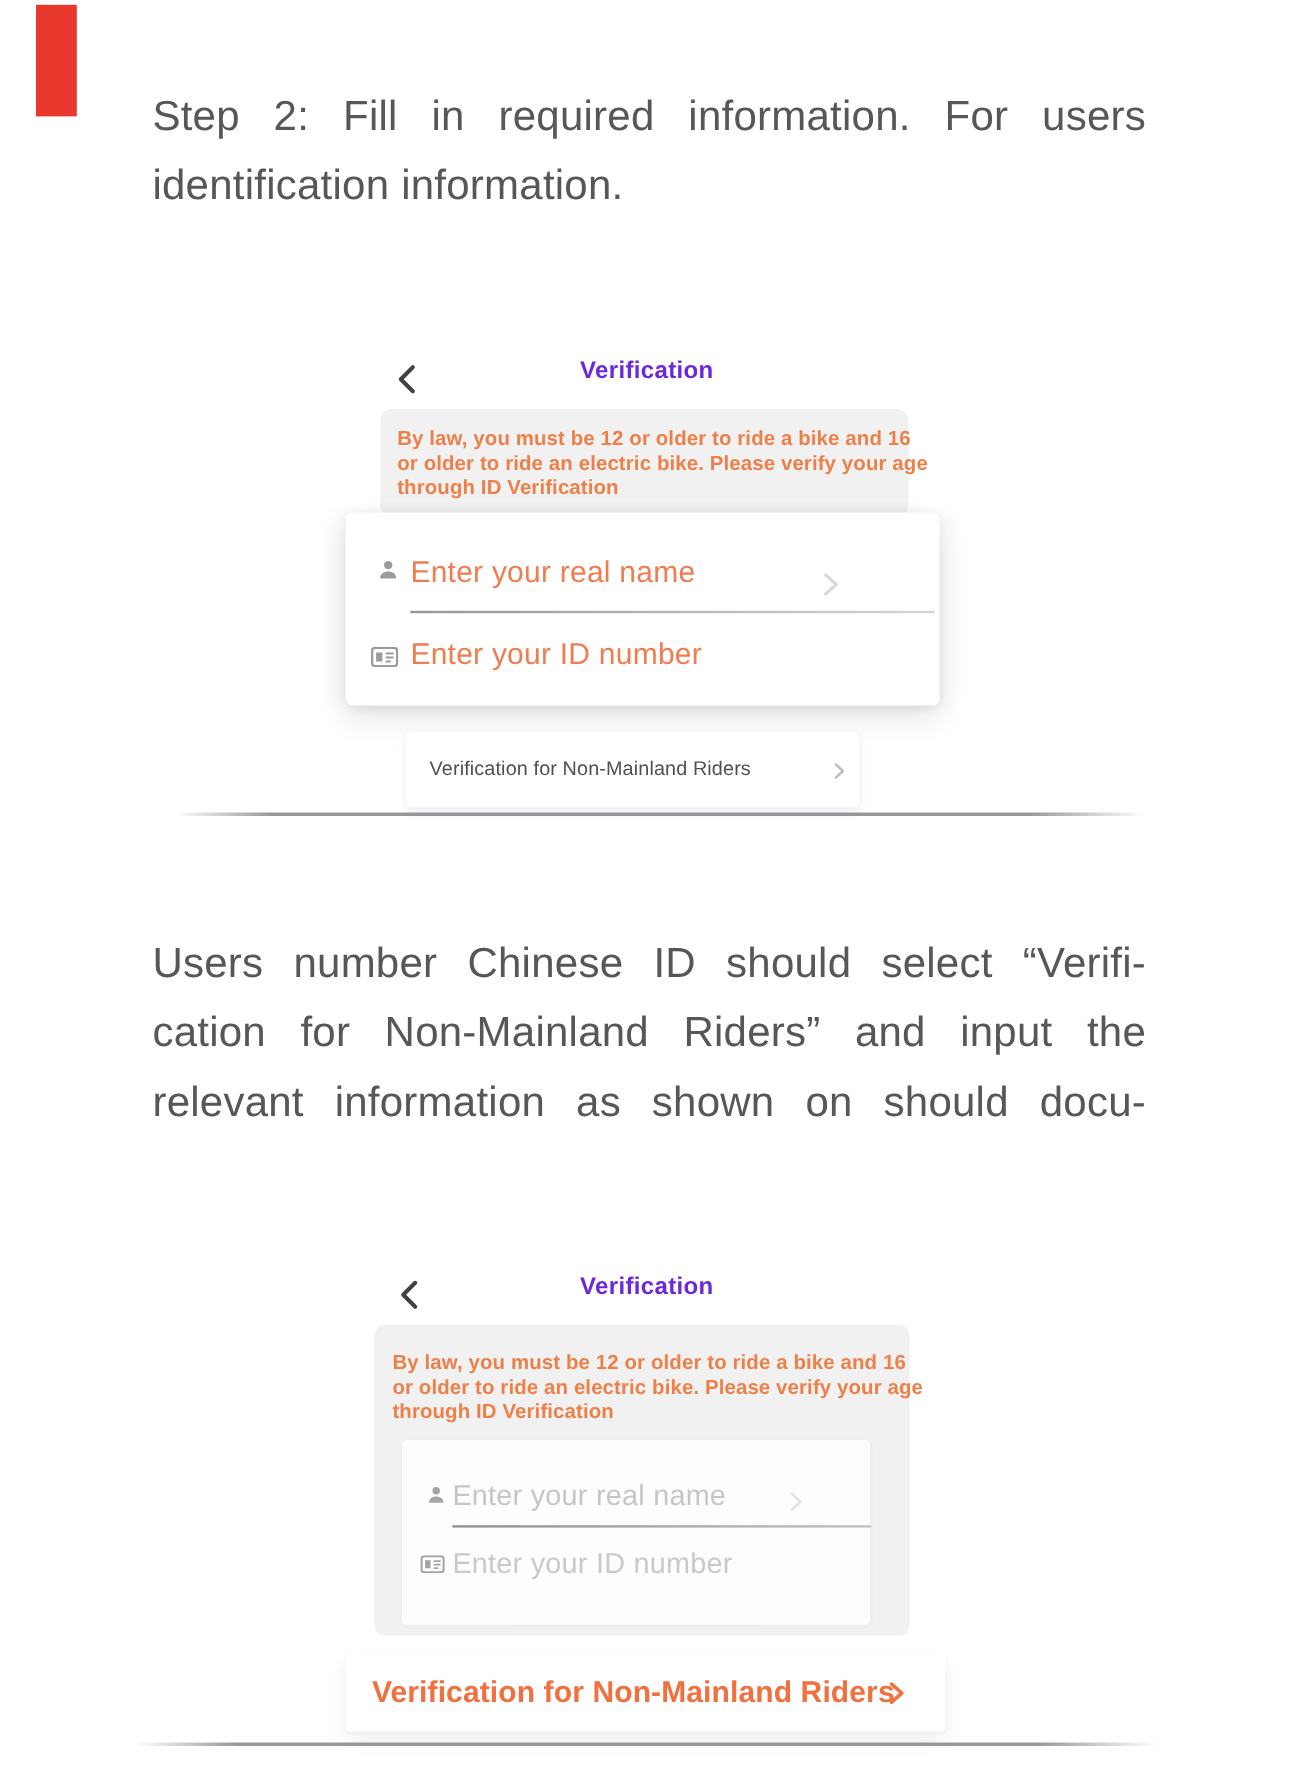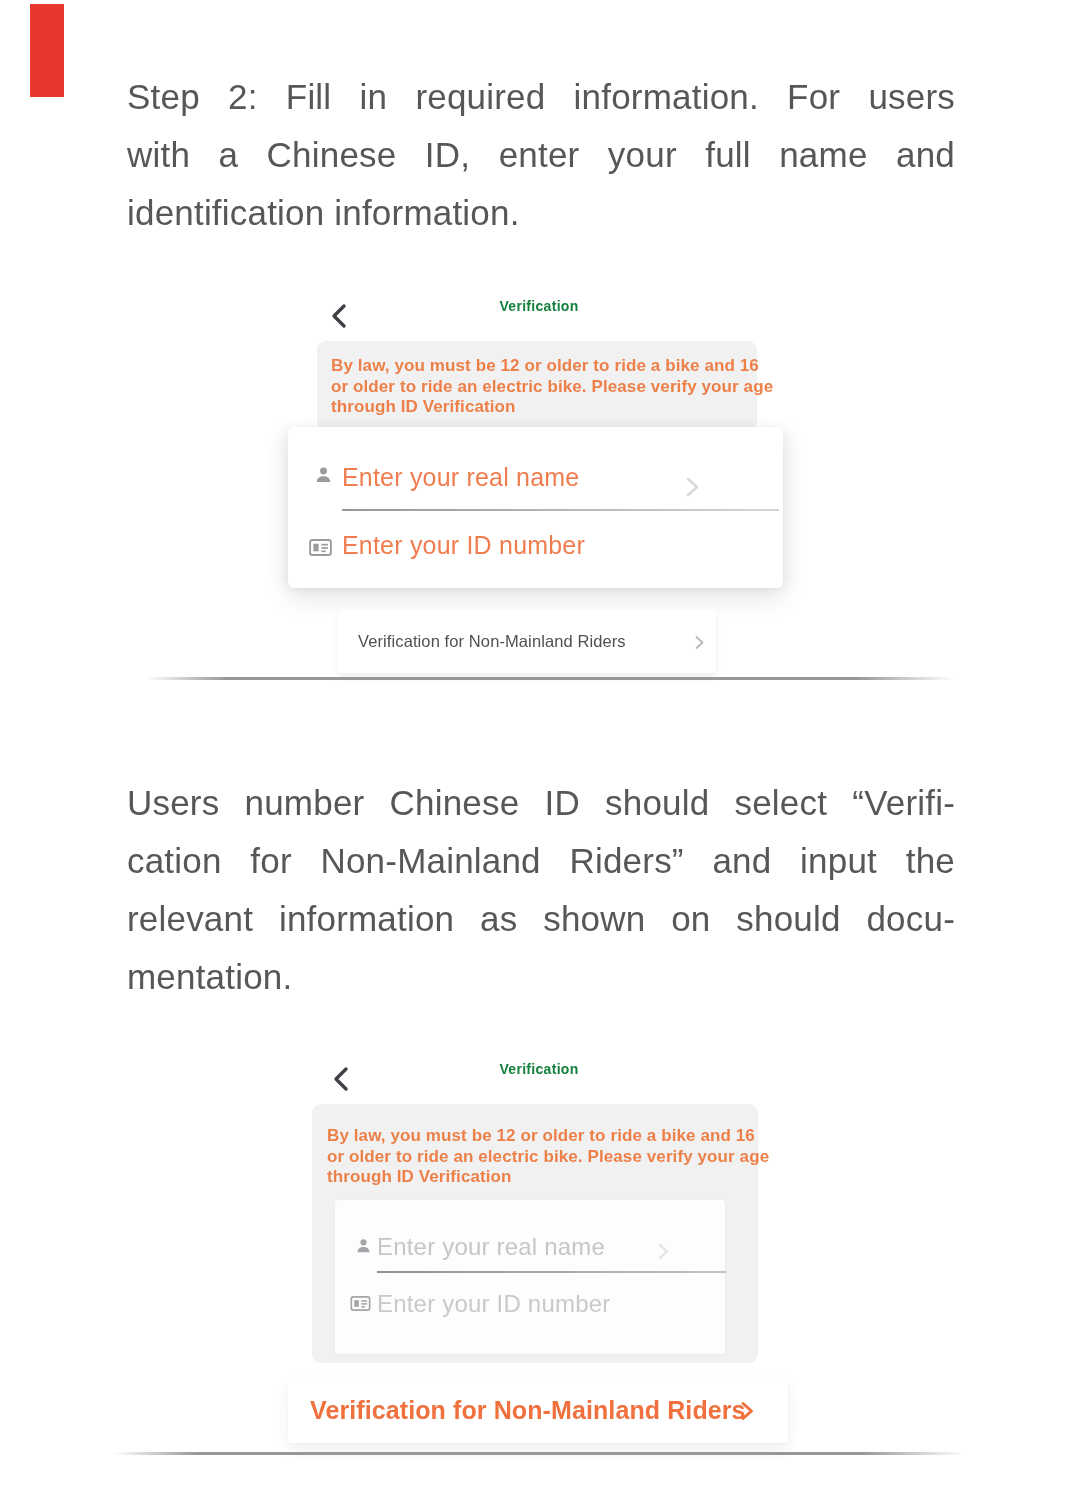--- a/index.html
+++ b/index.html
@@ -11,22 +11,22 @@
 
   
   .doc-para{position:absolute;left:127px;width:828px;color:#57575a;font-size:35px;line-height:58px;
             letter-spacing:.2px;}
   .doc-para .pline{text-align:justify;text-align-last:justify;white-space:nowrap;}
   .doc-para .pline.last{text-align-last:left;}
   #para1{top:68px;}
   #para2{top:774px;}
 
   
-  .nav-title{position:absolute;width:320px;text-align:center;font-size:14px;font-weight:bold;
-             color:#15803d;letter-spacing:.3px;}
+  .nav-title{position:absolute;width:320px;text-align:center;font-size:20px;font-weight:bold;
+             color:#6d28d9;letter-spacing:.3px;}
   .back-ic{position:absolute;width:22px;height:26px;}
   .notice-panel{position:absolute;background:#f1f1f2;border-radius:9px;color:#ed8049;
                 font-size:17px;line-height:20.5px;font-weight:600;letter-spacing:.1px;}
   .notice-panel .pline{text-align:justify;text-align-last:justify;white-space:nowrap;}
   .notice-panel .pline.last{text-align-last:left;}
 
   .field-text{position:absolute;font-size:25px;letter-spacing:.2px;white-space:nowrap;}
   .underline{position:absolute;height:2px;}
 
   
@@ -69,21 +69,20 @@
 </style>
 </head>
 <body>
 
 <div id="stage">
 
   <div class="red-bar"></div>
 
   <div id="para1" class="doc-para">
       <div class="pline">Step 2: Fill in required information. For users</div>
-      <div class="pline">with a Chinese ID, enter your full name and</div>
       <div class="pline last">identification information.</div>
     </div>
 
   <svg id="s1-back" class="back-ic" viewBox="0 0 22 26">
       <path d="M16 3 L6 13 L16 23" fill="none" stroke="#414046" stroke-width="3.4" stroke-linecap="round" stroke-linejoin="round"></path>
     </svg>
   <div id="s1-title" class="nav-title">Verification</div>
 
   <div id="s1-panel" class="notice-panel">
       <div class="pline">By law, you must be 12 or older to ride a bike and 16</div>
@@ -117,21 +116,20 @@
       <path d="M2.5 2 L8.5 7.5 L2.5 13" fill="none" stroke="#bcbcc0" stroke-width="2" stroke-linecap="round" stroke-linejoin="round"></path>
       </svg>
   </div>
 
   <div id="divider1" class="divider"></div>
 
   <div id="para2" class="doc-para">
       <div class="pline">Users number Chinese ID should select “Verifi-</div>
       <div class="pline">cation for Non-Mainland Riders” and input the</div>
       <div class="pline">relevant information as shown on should docu-</div>
-      <div class="pline last">mentation.</div>
     </div>
 
   <svg id="s2-back" class="back-ic" viewBox="0 0 22 26">
       <path d="M16 3 L6 13 L16 23" fill="none" stroke="#414046" stroke-width="3.4" stroke-linecap="round" stroke-linejoin="round"></path>
     </svg>
   <div id="s2-title" class="nav-title">Verification</div>
 
   <div id="s2-panel" class="notice-panel">
       <div class="pline">By law, you must be 12 or older to ride a bike and 16</div>
       <div class="pline">or older to ride an electric bike. Please verify your age</div>

